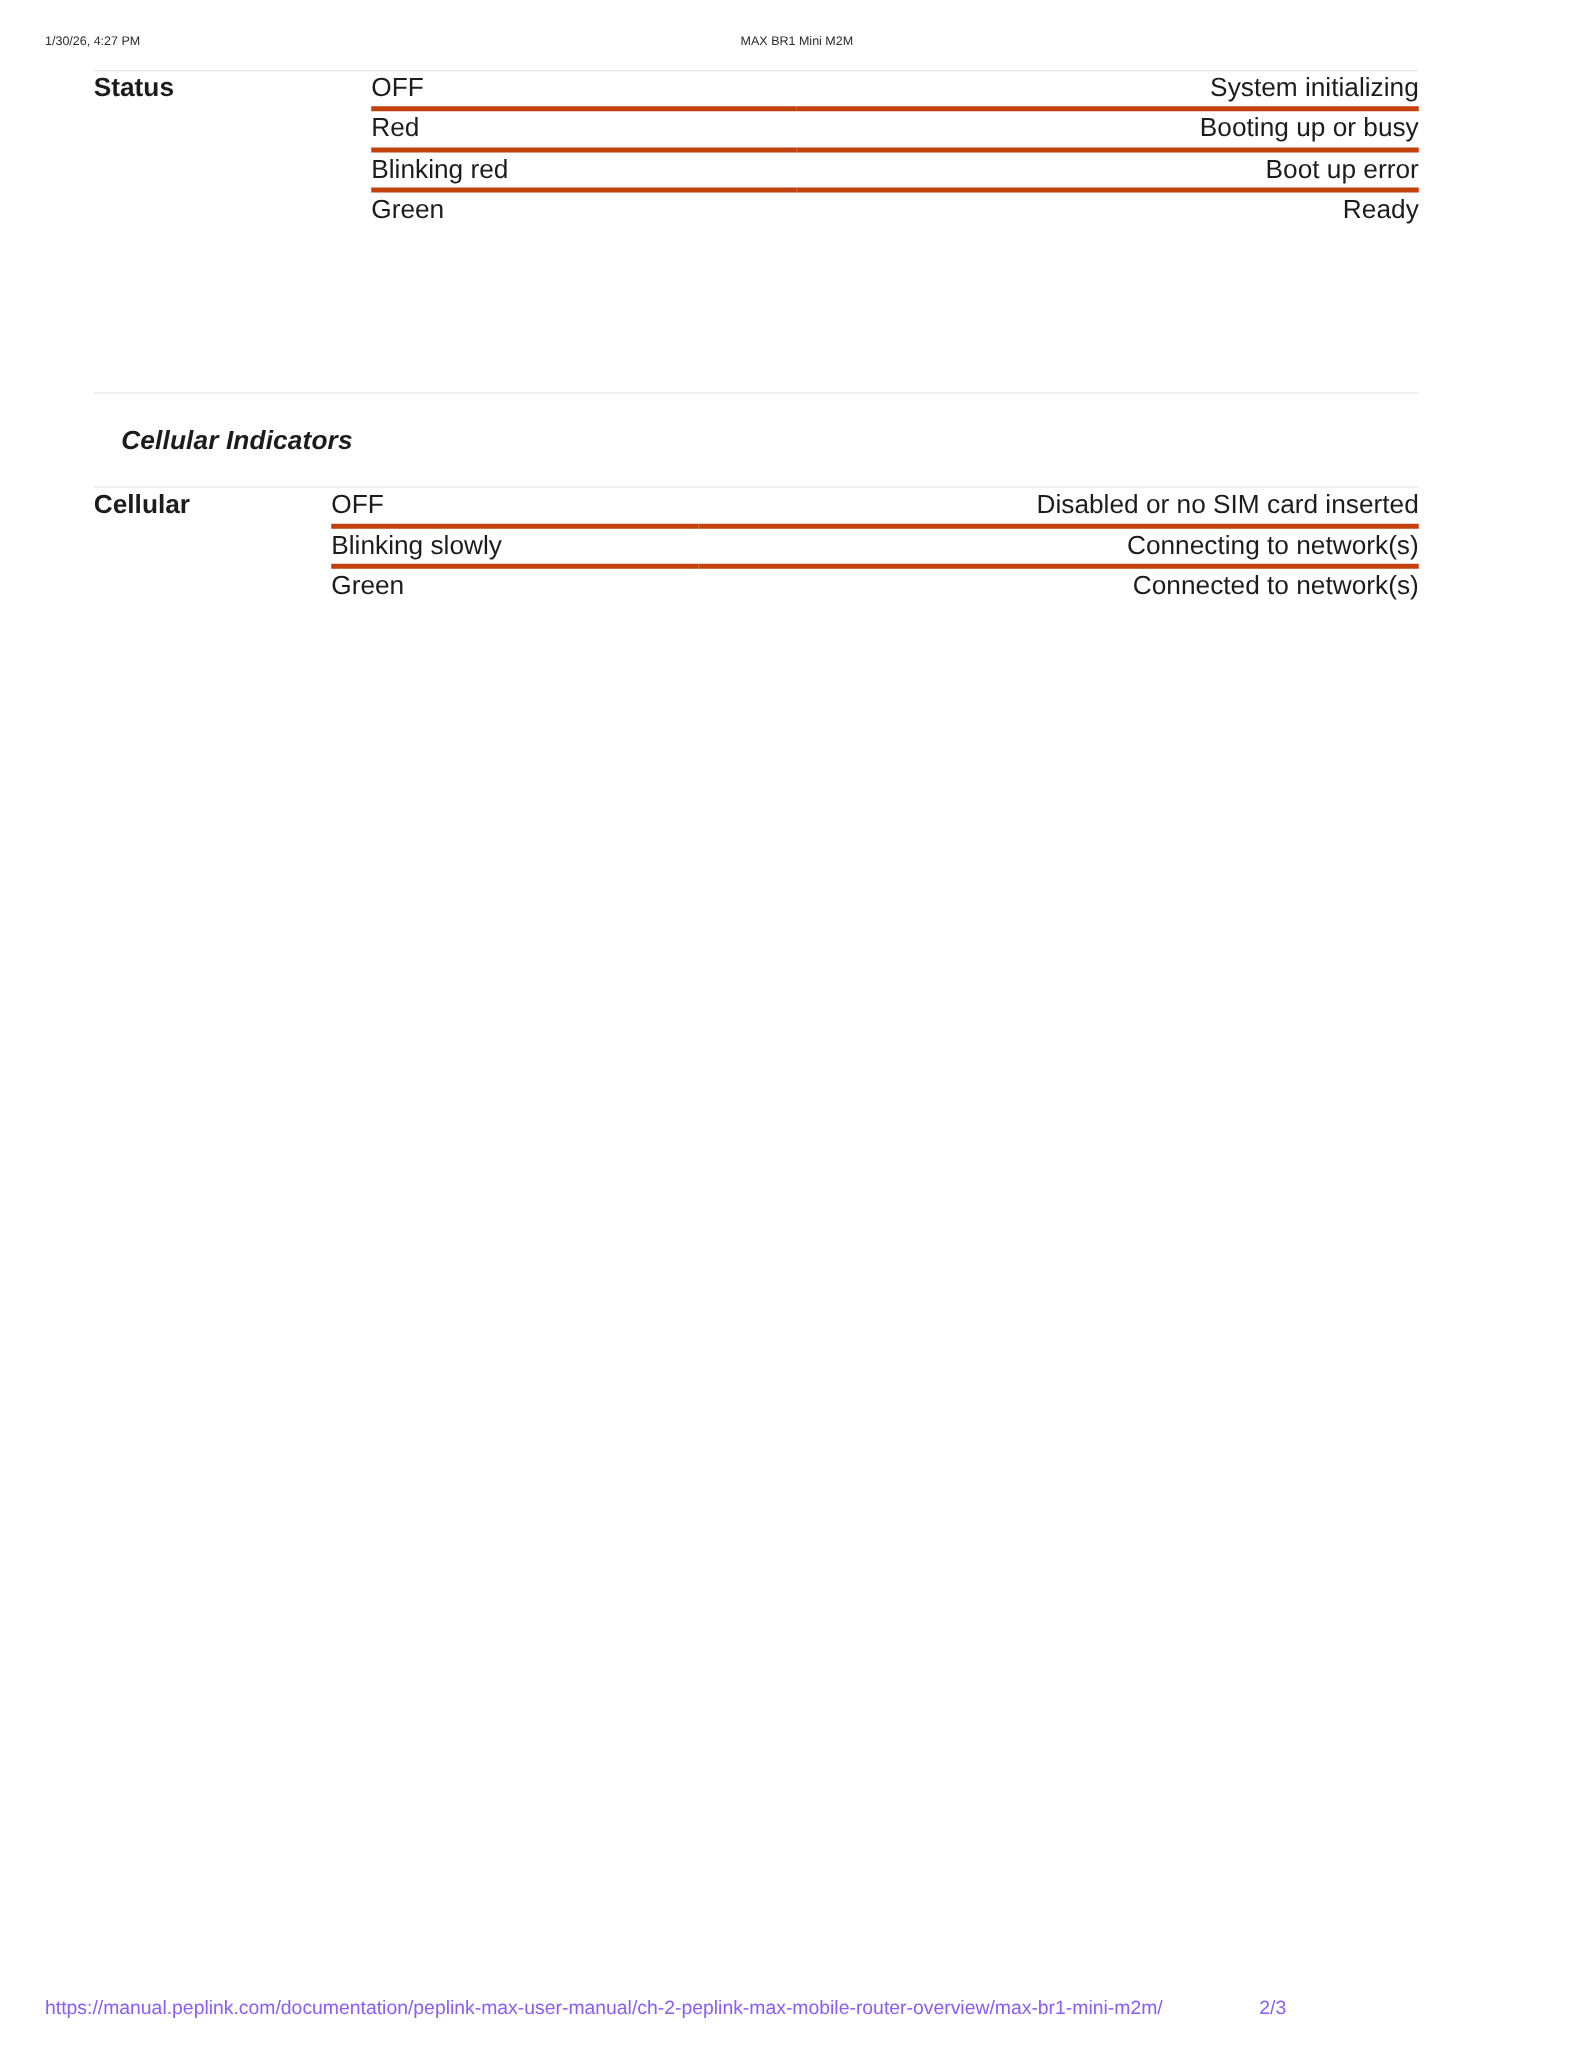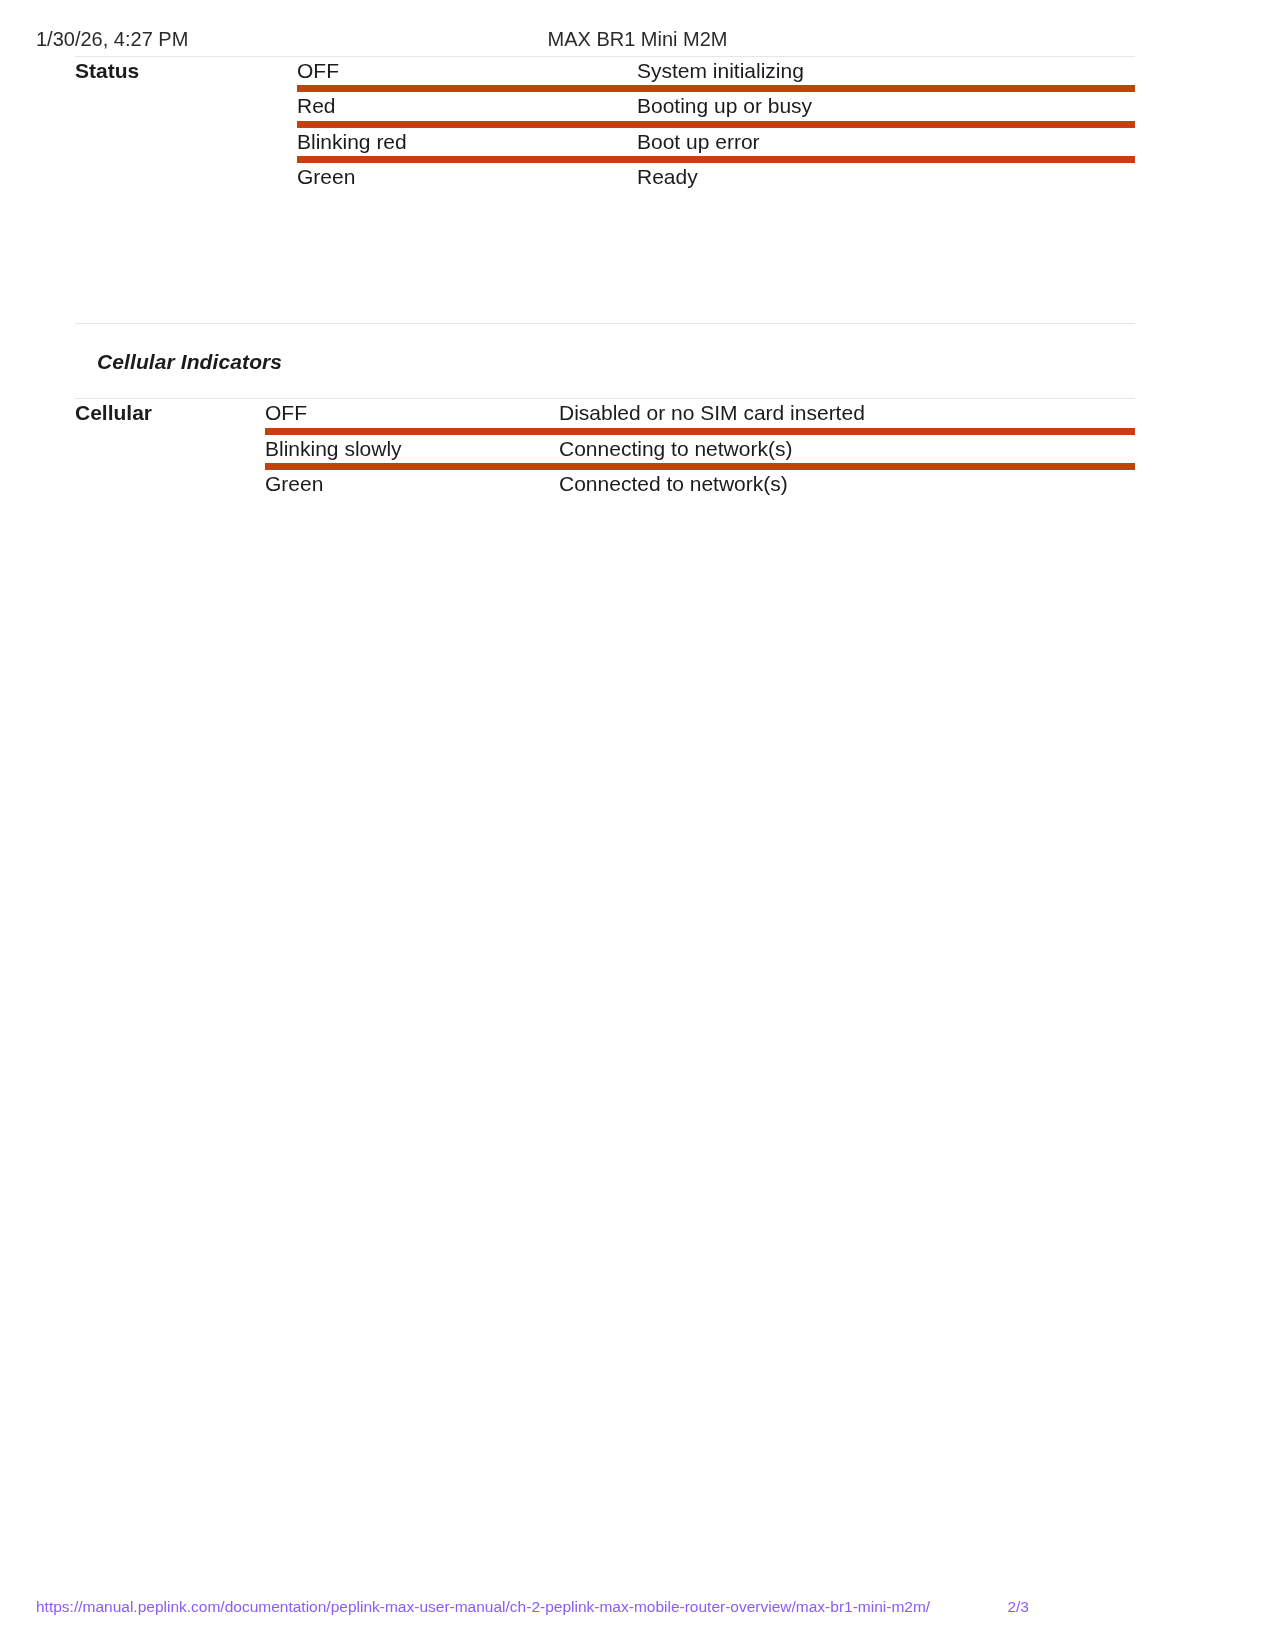--- a/index.html
+++ b/index.html
@@ -24,21 +24,21 @@
     box-sizing: border-box;
   }
 
   
   .print-header {
     position: absolute;
     top: 28px;
     left: 0;
     width: 1275px;
     height: 22px;
-    font-size: 20px;
+    font-size: 10px;
     color: #2b2b2b;
     font-family: "Liberation Sans", sans-serif;
   }
   .print-header .ph-left {
     position: absolute;
     left: 36px;
     top: 0;
     white-space: nowrap;
   }
   .print-header .ph-center {
@@ -120,26 +120,27 @@
     white-space: nowrap;
     margin-top: 40px;
   }
 
   td.state {
     padding: 26px 12px 26px 0;
   }
 
   td.desc {
     padding: 26px 12px 26px 0;
+    text-align: right;
   }
 
   
   tr.sub-row > td.state,
   tr.sub-row > td.desc {
-    border-top: 7px solid #c2410c;
+    border-top: 4px solid #c2410c;
   }
 
   
   .block-gap-1 { height: 132px; }
   .block-gap-2 { height: 136px; }
 
   
   .tbl-status col.c1 { width: 222px; }
   .tbl-status col.c2 { width: 340px; }
   .tbl-status col.c3 { width: auto; }

